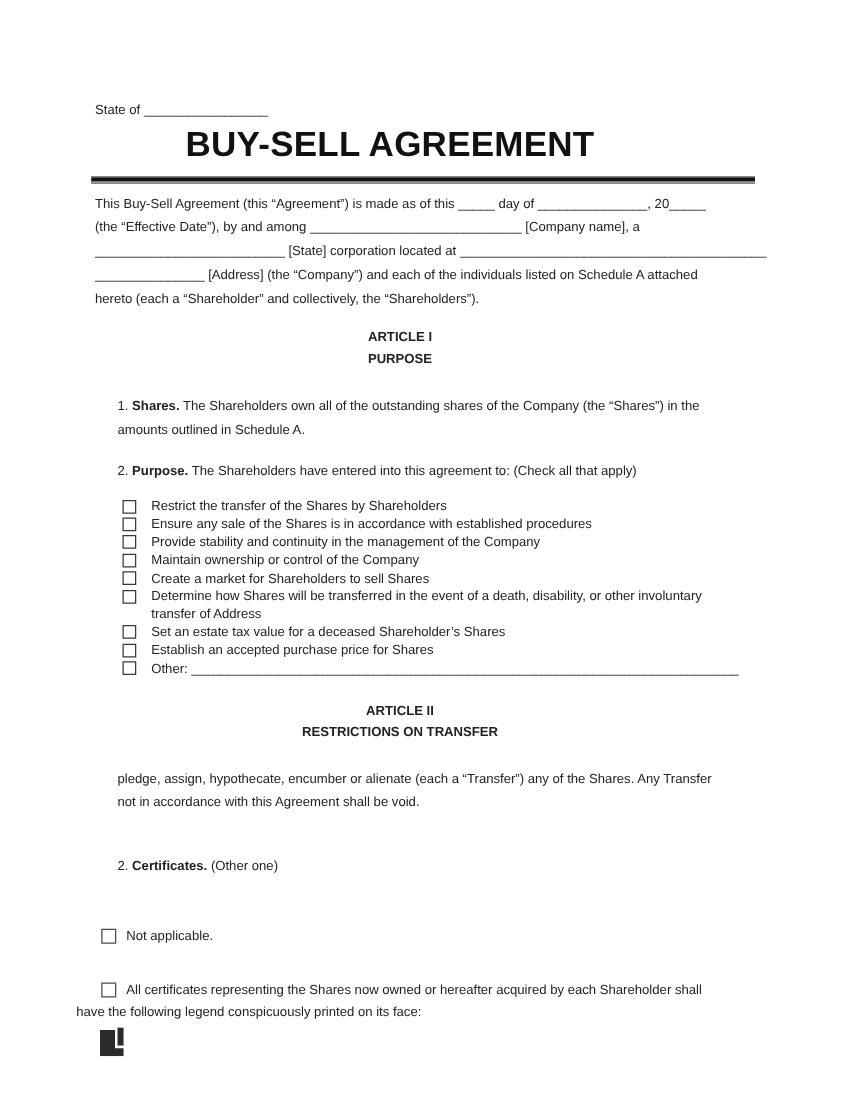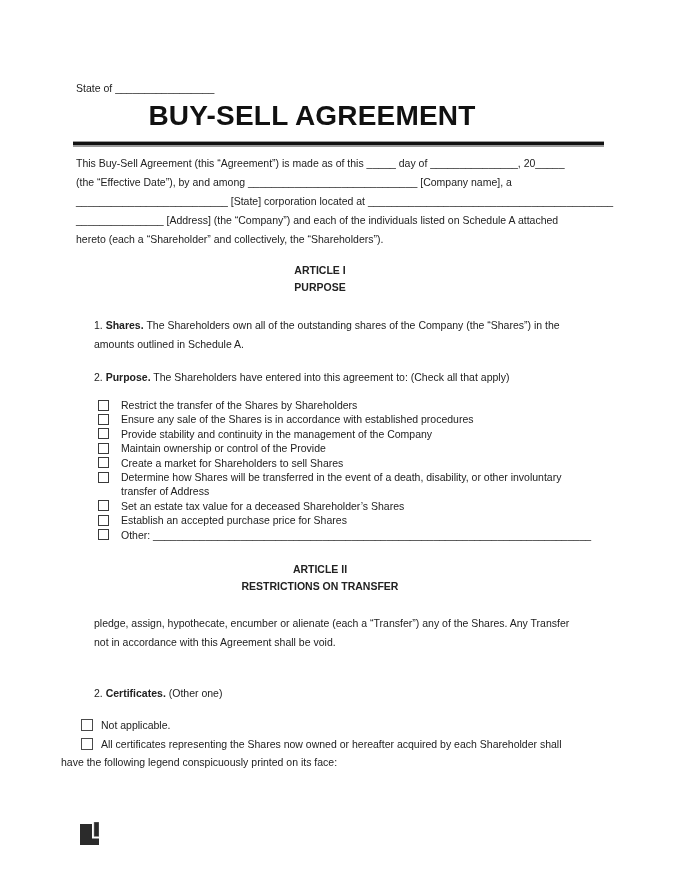--- a/index.html
+++ b/index.html
@@ -31,21 +31,21 @@
   .sec-restriction{top:614px;}
   .sec-certificates{top:684px;}
 
   .checklist{top:398px;left:76px;line-height:14.4px;list-style:none;margin:0;padding:0;width:540px;}
   .chk-item{position:relative;padding-left:45px;}
   .cbx{position:absolute;left:22px;top:1.5px;width:9px;height:9px;
     border:1.5px solid #3a3a3a;background:#fff;display:inline-block;}
 
   .cert-list{top:716px;left:61px;line-height:18.6px;width:560px;}
   .cert-item{position:relative;}
-  .cert-first{padding-left:40px;}
+  .cert-first{padding-left:40px;margin-top:24px;}
   .cert-cbx{position:absolute;left:20px;top:3px;width:10px;height:10px;
     border:1.5px solid #4a4a4a;background:#fff;display:inline-block;}
 
   .logo{top:822px;left:80px;width:19px;height:23px;}
 </style>
 </head>
 <body>
 
 <div class="abs state-line">
   <span>State of</span>
@@ -85,21 +85,21 @@
   <li class="chk-item">
     <span class="cbx"></span>
     <span class="line">Ensure any sale of the Shares is in accordance with established procedures</span>
   </li>
   <li class="chk-item">
     <span class="cbx"></span>
     <span class="line">Provide stability and continuity in the management of the Company</span>
   </li>
   <li class="chk-item">
     <span class="cbx"></span>
-    <span class="line">Maintain ownership or control of the Provide</span>
+    <span class="line">Maintain ownership or control of the Company</span>
   </li>
   <li class="chk-item">
     <span class="cbx"></span>
     <span class="line">Create a market for Shareholders to sell Shares</span>
   </li>
   <li class="chk-item">
     <span class="cbx"></span>
     <span class="line">Determine how Shares will be transferred in the event of a death, disability, or other involuntary</span>
     <span class="line">transfer of Address</span>
   </li>

